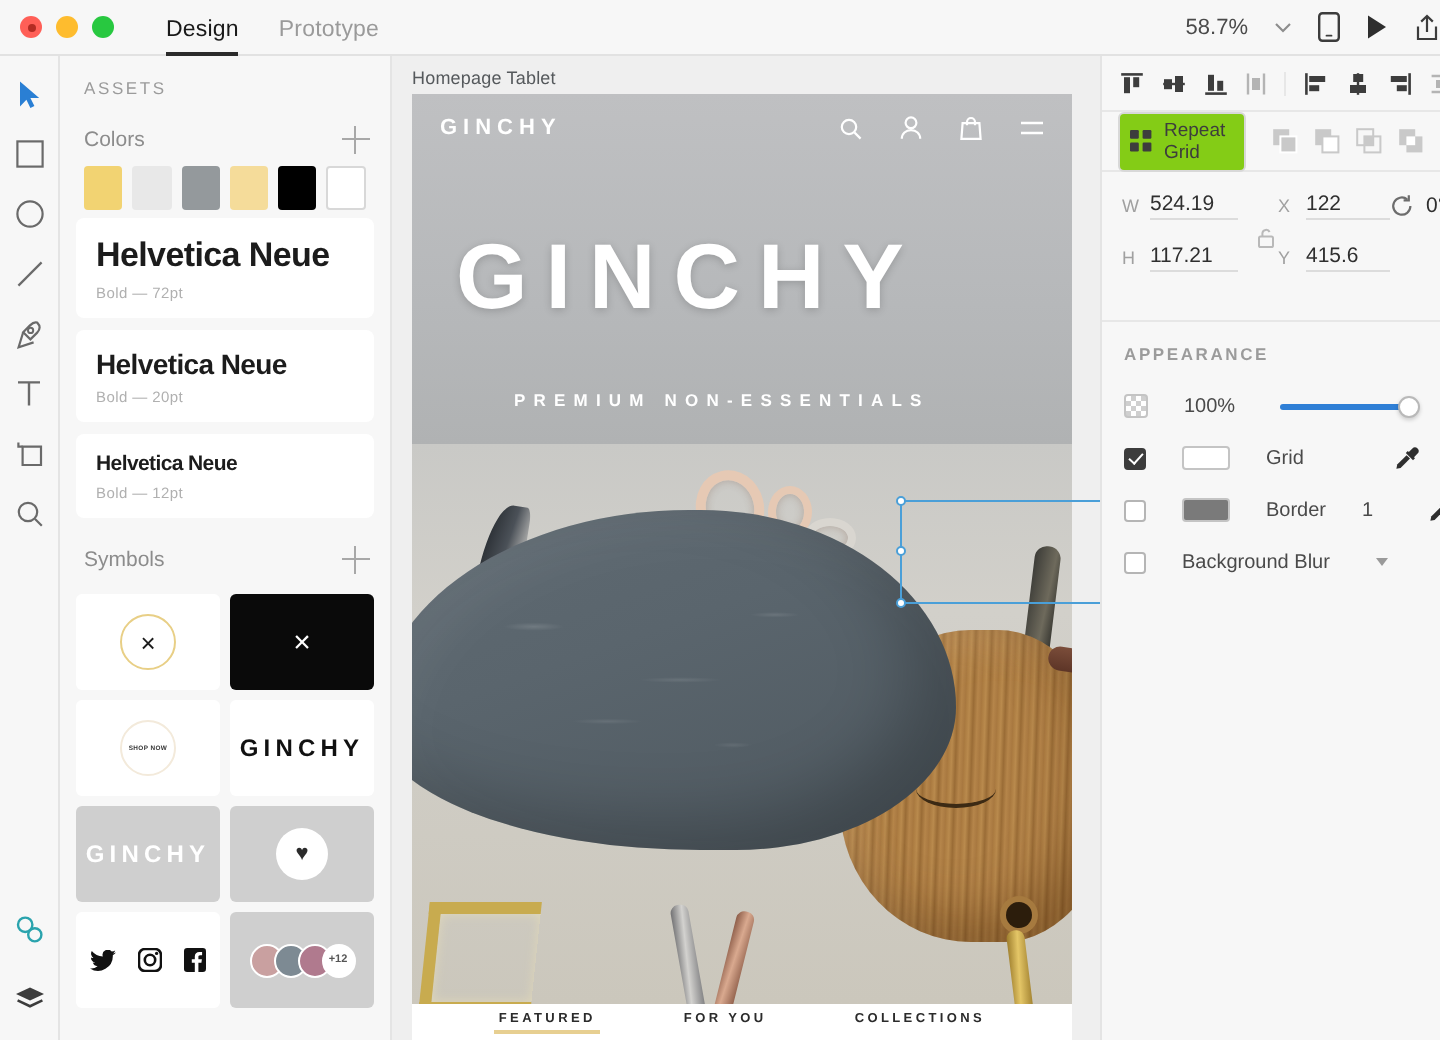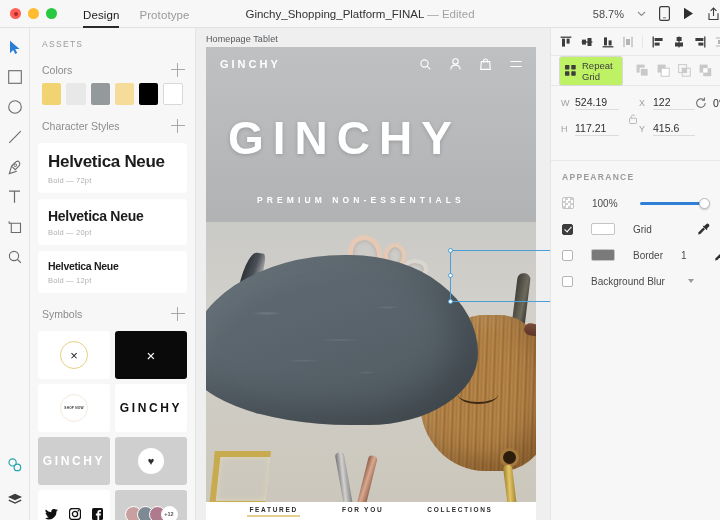--- a/index.html
+++ b/index.html
@@ -285,21 +285,21 @@
     display: flex; align-items: center; height: 28px; border-bottom: 1px solid #e7e7e7;
   }
   .align-grp { display: flex; align-items: center; gap: 9px; padding: 0 9px; }
   .align-grp + .align-grp { border-left: 1px solid #e7e7e7; }
   .align-grp.right { margin-left: auto; border-left: 1px solid #e7e7e7; }
   .repeat-row {
     display: flex; align-items: center; height: 30px; padding: 0 8px; gap: 9px;
     border-bottom: 1px solid #e7e7e7;
   }
   .repeat-btn {
-    display: flex; align-items: center; gap: 6px; border: 1px solid #d8d8d8; background: #bef264;
+    display: flex; align-items: center; gap: 6px; border: 1px solid #d8d8d8; background: #84cc16;
     border-radius: 3px; padding: 3px 7px 3px 5px; font-size: 9.5px; color: #3d3d3d; cursor: default;
   }
   .bool-icons { display: flex; gap: 8px; margin-left: 4px; }
 
   .xform {
     padding: 10px 10px 12px 10px; border-bottom: 1px solid #e7e7e7; position: relative;
   }
   .xrow { display: flex; align-items: center; margin-bottom: 12px; }
   .xrow:last-child { margin-bottom: 0; }
   .fld { display: flex; align-items: center; gap: 5px; }
@@ -367,25 +367,20 @@
       <div class="dot red"></div>
       <div class="dot yellow"></div>
       <div class="dot green"></div>
     </div>
 
     <div class="mode-tabs">
       <div class="mode-tab active">Design</div>
       <div class="mode-tab">Prototype</div>
     </div>
 
-    <div class="doc-title">
-      <span>Ginchy_Shopping_Platform_FINAL</span>
-      <span class="edited">—</span>
-      <span class="edited">Edited</span>
-    </div>
 
     <div class="tb-right">
       <div class="zoomval">58.7%</div>
       <div class="tb-icon">
         <svg width="9" height="6" viewBox="0 0 9 6">
             <path d="M1 1l3.5 3.5L8 1" stroke="#8d8d8d" stroke-width="1.1" fill="none"></path>
           </svg>
       </div>
       <div class="tb-icon">
         <svg width="11" height="15" viewBox="0 0 11 15">
@@ -479,24 +474,20 @@
     </div>
     <div class="swatches">
       <div class="sw" style="background:#F2D372"></div>
       <div class="sw" style="background:#E8E8E8"></div>
       <div class="sw" style="background:#94999C"></div>
       <div class="sw" style="background:#F5DC9A"></div>
       <div class="sw" style="background:#000000"></div>
       <div class="sw bordered" style="background:#FFFFFF"></div>
     </div>
 
-    <div class="sec-head">
-      <div class="lbl">Character Styles</div>
-      <div class="plus"></div>
-    </div>
     <div class="cs-list">
       <div class="cs-card">
         <div class="cs-name s1">Helvetica Neue</div>
         <div class="cs-meta">Bold — 72pt</div>
       </div>
       <div class="cs-card">
         <div class="cs-name s2">Helvetica Neue</div>
         <div class="cs-meta">Bold — 20pt</div>
       </div>
       <div class="cs-card">

